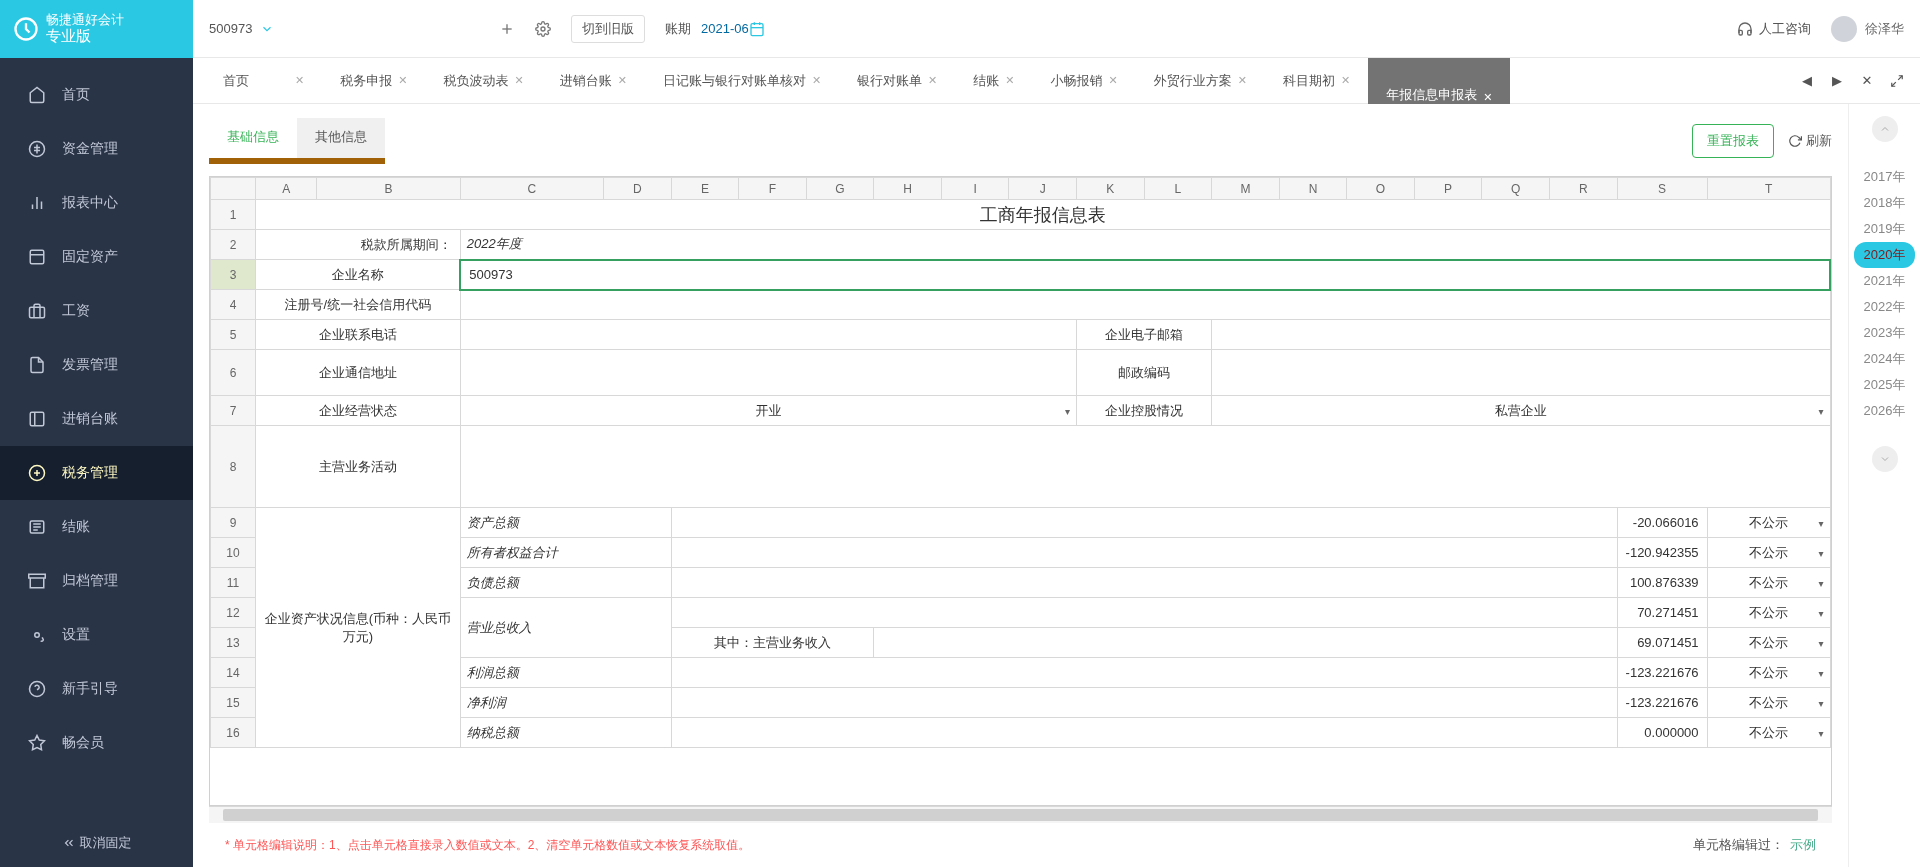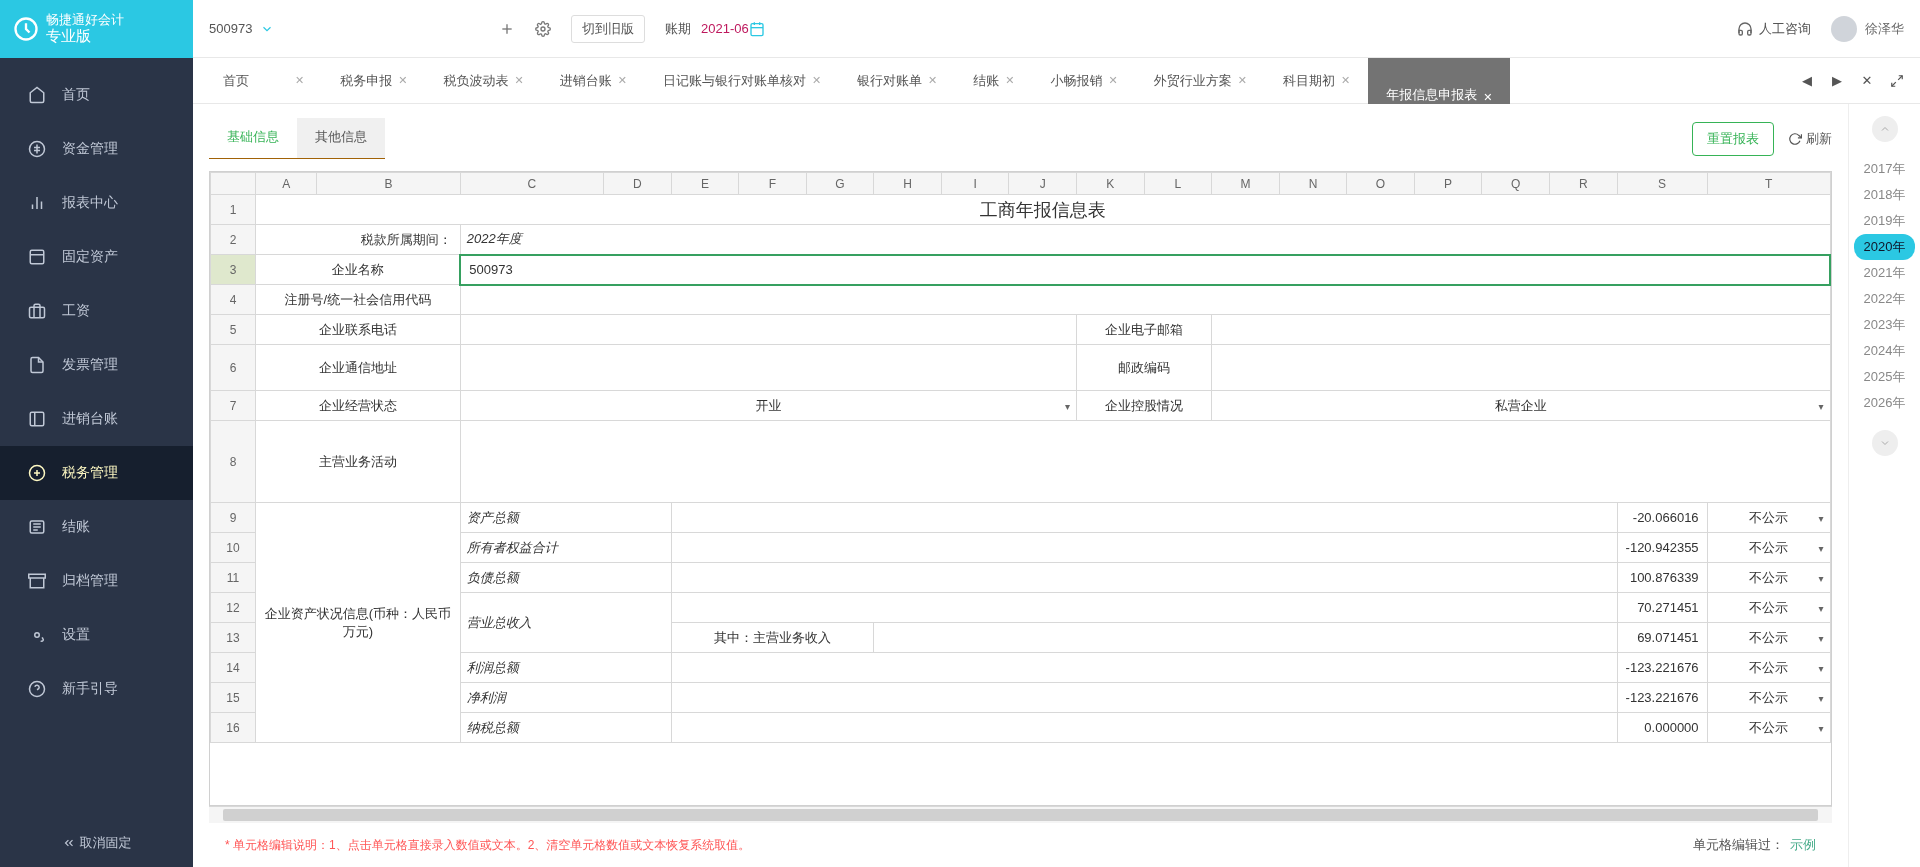--- a/index.html
+++ b/index.html
@@ -24,21 +24,21 @@
     
     .main { flex: 1; display: flex; flex-direction: column; background: #fff; }
     
     
     .topbar { height: 58px; border-bottom: 1px solid #e8e8e8; display: flex; align-items: center; padding: 0 16px; }
     .company-select { display: flex; align-items: center; width: 280px; color: #555; cursor: pointer; }
     .company-select svg { margin-left: 8px; stroke: #2bc8e3; }
     .topbar-icon-btn { width: 36px; height: 36px; display: flex; align-items: center; justify-content: center; cursor: pointer; color: #777; }
     .old-version-btn { border: 1px solid #ddd; padding: 4px 10px; border-radius: 3px; cursor: pointer; margin: 0 10px; color: #555; }
     .period-label { margin: 0 10px; color: #555; }
-    .period-value { color: #be185d; }
+    .period-value { color: #0369a1; }
     .topbar-spacer { flex: 1; }
     .support-link { display: flex; align-items: center; margin-right: 20px; cursor: pointer; color: #555; }
     .support-link span { margin-left: 6px; }
     .user-area { display: flex; align-items: center; cursor: pointer; color: #666; }
     .avatar { width: 26px; height: 26px; background: #d0d4da; border-radius: 50%; margin-right: 8px; }
     
     
     .tabs-bar { display: flex; align-items: center; height: 46px; border-bottom: 1px solid #e8e8e8; padding: 0 8px; position: relative; }
     .tabs-scroll { display: flex; align-items: center; flex: 1; overflow: hidden; }
     .tab { display: flex; align-items: center; padding: 0 18px; height: 46px; cursor: pointer; color: #555; white-space: nowrap; }
@@ -47,21 +47,21 @@
     .tab-close { margin-left: 6px; color: #aaa; cursor: pointer; font-size: 11px; }
     .tab.active .tab-close { color: #fff; }
     .tabs-nav { display: flex; align-items: center; }
     .tabs-nav-btn { width: 30px; height: 46px; display: flex; align-items: center; justify-content: center; cursor: pointer; color: #555; }
     
     
     .content { flex: 1; display: flex; overflow: hidden; }
     .spreadsheet-area { flex: 1; display: flex; flex-direction: column; padding: 14px 16px 0 16px; overflow: hidden; }
     
     .sheet-tabs-row { display: flex; align-items: center; margin-bottom: 12px; }
-    .sheet-tabs { display: flex; border-bottom: 1px solid #a16207; }
+    .sheet-tabs { display: flex; border-bottom: 6px solid #a16207; }
     .sheet-tab { padding: 10px 18px; cursor: pointer; color: #555; background: #f0f0f0; }
     .sheet-tab.active { color: #36b356; background: #fff; border-bottom: 2px solid #fff; }
     .sheet-actions { margin-left: auto; display: flex; align-items: center; gap: 14px; }
     .btn-reset { border: 1px solid #36b356; color: #36b356; padding: 7px 14px; border-radius: 4px; cursor: pointer; background: #fff; }
     .btn-refresh { display: flex; align-items: center; cursor: pointer; color: #555; }
     .btn-refresh span { margin-left: 4px; }
     
     
     .grid-wrapper { flex: 1; position: relative; overflow: hidden; border: 1px solid #d0d0d0; }
     .grid-scroll { position: absolute; inset: 0; overflow: auto; }
@@ -83,24 +83,24 @@
     
     .dd { position: relative; text-align: center; }
     .dd::after { content: "▾"; position: absolute; right: 6px; color: #666; font-size: 10px; top: 50%; transform: translateY(-50%); }
     .dd-small { width: 120px; }
     
     
     .hscroll { height: 17px; border-top: 1px solid #d8d8d8; background: #f5f5f5; position: relative; }
     .hscroll-thumb { position: absolute; left: 14px; right: 14px; top: 2px; bottom: 2px; background: #d0d0d0; border-radius: 2px; }
     
     
-    .year-rail { width: 72px; background: #fff; border-left: 1px solid #eee; display: flex; flex-direction: column; align-items: center; padding: 12px 0; gap: 14px; }
+    .year-rail { width: 72px; background: #fff; border-left: 1px solid #eee; display: flex; flex-direction: column; align-items: center; padding: 12px 0; gap: 22px; }
     .rail-btn { width: 26px; height: 26px; border-radius: 50%; background: #eee; display: flex; align-items: center; justify-content: center; color: #aaa; cursor: pointer; }
     .rail-year { font-size: 13px; color: #888; cursor: pointer; padding: 4px 10px; border-radius: 12px; }
-    .rail-year.active { background: #2bc8e3; color: #0f172a; }
+    .rail-year.active { background: #2bc8e3; color: #7f1d1d; }
     
     
     .footer { height: 44px; display: flex; align-items: center; padding: 0 16px; justify-content: space-between; }
     .footer-note { color: #f55; font-size: 12px; }
     .footer-right { color: #555; }
     .footer-right a { color: #4a8; margin-left: 6px; }
     
     
     .col-A { width: 60px; }
     .col-B { width: 140px; }
@@ -225,20 +225,28 @@
         </div>
         <div class="sidebar-item">
           <span class="sidebar-item-icon">
             <svg width="18" height="18" viewBox="0 0 24 24" fill="none" stroke="currentColor" stroke-width="2">
               <circle cx="12" cy="12" r="10"></circle>
               <path d="M9.09 9a3 3 0 0 1 5.83 1c0 2-3 3-3 3"></path>
               <line x1="12" y1="17" x2="12" y2="17"></line>
             </svg>
           </span>
           <span class="sidebar-item-label">新手引导</span>
+        </div>
+        <div class="sidebar-item">
+          <span class="sidebar-item-icon">
+            <svg width="18" height="18" viewBox="0 0 24 24" fill="none" stroke="currentColor" stroke-width="2">
+              <polygon points="12 2 15 8 22 9 17 14 18 21 12 18 6 21 7 14 2 9 9 8 12 2"></polygon>
+            </svg>
+          </span>
+          <span class="sidebar-item-label">畅会员</span>
         </div>
       </div>
     <div class="sidebar-bottom">
       <svg width="14" height="14" viewBox="0 0 24 24" fill="none" stroke="currentColor" stroke-width="2">
           <polyline points="11 17 6 12 11 7"></polyline>
           <polyline points="18 17 13 12 18 7"></polyline>
         </svg>
       <span>取消固定</span>
     </div>
   </div>

